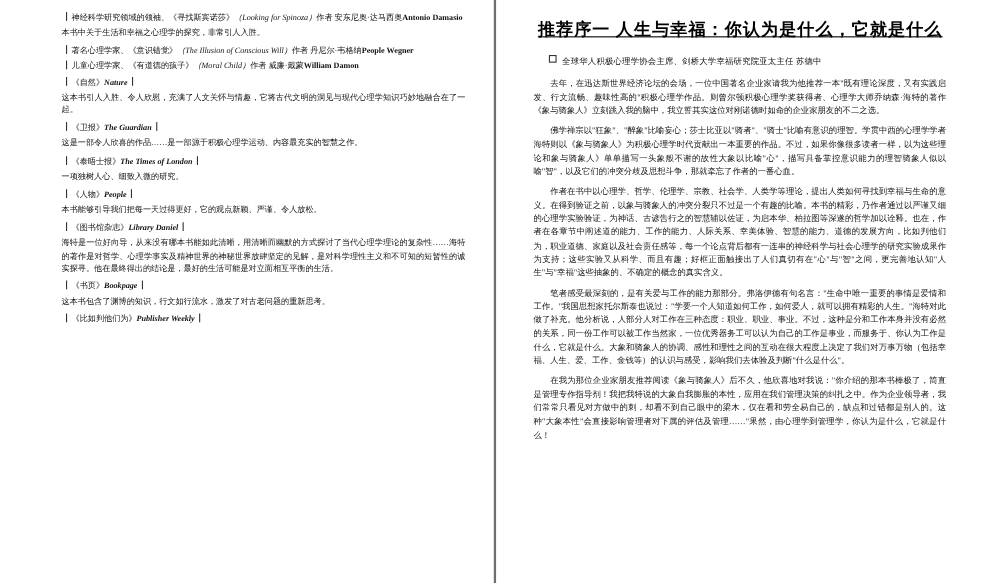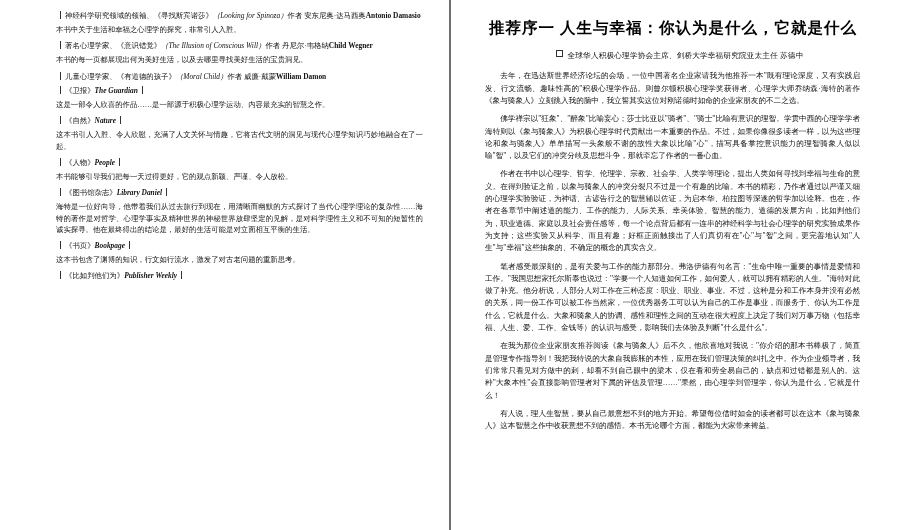--- a/index.html
+++ b/index.html
@@ -79,27 +79,27 @@
 
   
   .r-title {
     font-size: 15.5px;
     font-weight: bold;
     letter-spacing: 1px;
     color: #000;
     margin: 8px 0 14px 4px;
     line-height: 1.25;
     font-family: "Liberation Serif", "DejaVu Serif", serif;
+    text-decoration: underline;
   }
   .r-byline {
     font-size: 7.6px;
     color: #111;
     margin: 0 0 9px 14px;
     letter-spacing: 0.2px;
-    text-align: center;
   }
   .r-byline .sq {
     display: inline-block;
     width: 5px;
     height: 5px;
     border: 1px solid #333;
     margin-right: 5px;
     position: relative;
     top: -1px;
   }
@@ -130,74 +130,82 @@
       </p>
       <p class="blurb">本书中关于生活和幸福之心理学的探究，非常引人入胜。</p>
     </div>
 
     <div>
       <p class="src-line">
         <span class="bar"></span>
         <span>著名心理学家、《意识错觉》</span>
         <span class="ital">（The Illusion of Conscious Will）</span>
         <span>作者 丹尼尔·韦格纳 </span>
-        <span class="bold">Child Wegner</span>
-      </p>
-      <p class="blurb">本书的每一页都展现出何为美好生活，以及去哪里寻找美好生活的宝贵洞见。</p>
+        <span class="bold">People Wegner</span>
+      </p>
     </div>
 
     <div>
       <p class="src-line">
         <span class="bar"></span>
         <span>儿童心理学家、《有道德的孩子》</span>
         <span class="ital">（Moral Child）</span>
         <span>作者 威廉·戴蒙 </span>
         <span class="bold">William Damon</span>
       </p>
     </div>
 
     <div>
       <p class="src-line">
         <span class="bar"></span>
+        <span>《自然》</span>
+        <span class="ital bold">Nature</span>
+        <span class="bar"></span>
+      </p>
+      <p class="blurb">这本书引人入胜、令人欣慰，充满了人文关怀与情趣，它将古代文明的洞见与现代心理学知识巧妙地融合在了一起。</p>
+    </div>
+
+    <div>
+      <p class="src-line">
+        <span class="bar"></span>
         <span>《卫报》</span>
         <span class="ital bold">The Guardian</span>
         <span class="bar"></span>
       </p>
       <p class="blurb">这是一部令人欣喜的作品……是一部源于积极心理学运动、内容最充实的智慧之作。</p>
     </div>
 
     <div>
       <p class="src-line">
         <span class="bar"></span>
-        <span>《自然》</span>
-        <span class="ital bold">Nature</span>
-        <span class="bar"></span>
-      </p>
-      <p class="blurb">这本书引人入胜、令人欣慰，充满了人文关怀与情趣，它将古代文明的洞见与现代心理学知识巧妙地融合在了一起。</p>
-    </div>
-
+        <span>《泰晤士报》</span>
+        <span class="ital bold">The Times of London</span>
+        <span class="bar"></span>
+      </p>
+      <p class="blurb">一项独树人心、细致入微的研究。</p>
+    </div>
 
     <div>
       <p class="src-line">
         <span class="bar"></span>
         <span>《人物》</span>
         <span class="ital bold">People</span>
         <span class="bar"></span>
       </p>
       <p class="blurb">本书能够引导我们把每一天过得更好，它的观点新颖、严谨、令人放松。</p>
     </div>
 
     <div>
       <p class="src-line">
         <span class="bar"></span>
         <span>《图书馆杂志》</span>
         <span class="ital bold">Library Daniel</span>
         <span class="bar"></span>
       </p>
-      <p class="blurb">海特是一位好向导，他带着我们从过去旅行到现在，用清晰而幽默的方式探讨了当代心理学理论的复杂性……海特的著作是对哲学、心理学事实及精神世界的神秘世界放肆坚定的见解，是对科学理性主义和不可知的短暂性的诚实探寻。他在最终得出的结论是，最好的生活可能是对立面相互平衡的生活。</p>
+      <p class="blurb">海特是一位好向导，从来没有哪本书能如此清晰，用清晰而幽默的方式探讨了当代心理学理论的复杂性……海特的著作是对哲学、心理学事实及精神世界的神秘世界放肆坚定的见解，是对科学理性主义和不可知的短暂性的诚实探寻。他在最终得出的结论是，最好的生活可能是对立面相互平衡的生活。</p>
     </div>
 
     <div>
       <p class="src-line">
         <span class="bar"></span>
         <span>《书页》</span>
         <span class="ital bold">Bookpage</span>
         <span class="bar"></span>
       </p>
       <p class="blurb">这本书包含了渊博的知识，行文如行流水，激发了对古老问题的重新思考。</p>
@@ -219,16 +227,15 @@
   <div class="sheet sheet-right">
     <h1 class="r-title">推荐序一 人生与幸福：你认为是什么，它就是什么</h1>
     <p class="r-byline">
       <span class="sq"></span><span>全球华人积极心理学协会主席、剑桥大学幸福研究院亚太主任 苏德中</span>
     </p>
     <p class="r-para">去年，在迅达斯世界经济论坛的会场，一位中国著名企业家请我为他推荐一本"既有理论深度，又有实践启发、行文流畅、趣味性高的"积极心理学作品。则曾尔顿积极心理学奖获得者、心理学大师乔纳森·海特的著作《象与骑象人》立刻跳入我的脑中，我立誓其实这位对刚诺德时如命的企业家朋友的不二之选。</p>
     <p class="r-para">佛学禅宗以"狂象"、"醉象"比喻妄心；莎士比亚以"骑者"、"骑士"比喻有意识的理智。学贯中西的心理学学者海特则以《象与骑象人》为积极心理学时代贡献出一本重要的作品。不过，如果你像很多读者一样，以为这些理论和象与骑象人》单单描写一头象般不谢的故性大象以比喻"心"，描写具备掌控意识能力的理智骑象人似以喻"智"，以及它们的冲突分歧及思想斗争，那就牵忘了作者的一番心血。</p>
     <p class="r-para">作者在书中以心理学、哲学、伦理学、宗教、社会学、人类学等理论，提出人类如何寻找到幸福与生命的意义。在得到验证之前，以象与骑象人的冲突分裂只不过是一个有趣的比喻。本书的精彩，乃作者通过以严谨又细的心理学实验验证，为神话、古谚告行之的智慧辅以佐证，为启本华、柏拉图等深遂的哲学加以诠释。也在，作者在各章节中阐述道的能力、工作的能力、人际关系、幸美体验、智慧的能力、道德的发展方向，比如判他们为，职业道德、家庭以及社会责任感等，每一个论点背后都有一连串的神经科学与社会心理学的研究实验成果作为支持；这些实验又从科学、而且有趣；好框正面触接出了人们真切有在"心"与"智"之间，更完善地认知"人生"与"幸福"这些抽象的、不确定的概念的真实含义。</p>
     <p class="r-para">笔者感受最深刻的，是有关爱与工作的能力那部分。弗洛伊德有句名言："生命中唯一重要的事情是爱情和工作。"我国思想家托尔斯泰也说过："学要一个人知道如何工作，如何爱人，就可以拥有精彩的人生。"海特对此做了补充。他分析说，人部分人对工作在三种态度：职业、职业、事业。不过，这种是分和工作本身并没有必然的关系，同一份工作可以被工作当然家，一位优秀器务工可以认为自己的工作是事业，而服务于、你认为工作是什么，它就是什么。大象和骑象人的协调、感性和理性之间的互动在很大程度上决定了我们对万事万物（包括幸福、人生、爱、工作、金钱等）的认识与感受，影响我们去体验及判断"什么是什么"。</p>
     <p class="r-para">在我为那位企业家朋友推荐阅读《象与骑象人》后不久，他欣喜地对我说："你介绍的那本书棒极了，简直是管理专作指导剂！我把我特说的大象自我膨胀的本性，应用在我们管理决策的纠扎之中。作为企业领导者，我们常常只看见对方做中的刺，却看不到自己眼中的梁木，仅在看和劳全易自己的，缺点和过错都是别人的。这种"大象本性"会直接影响管理者对下属的评估及管理……"果然，由心理学到管理学，你认为是什么，它就是什么！</p>
-    <p class="r-para">有人说，理人生智慧，要从自己最意想不到的地方开始。希望每位借时如金的读者都可以在这本《象与骑象人》这本智慧之作中收获意想不到的感悟。本书无论哪个方面，都能为大家带来裨益。</p>
   </div>
 
 </div>
 
 </body></html>

